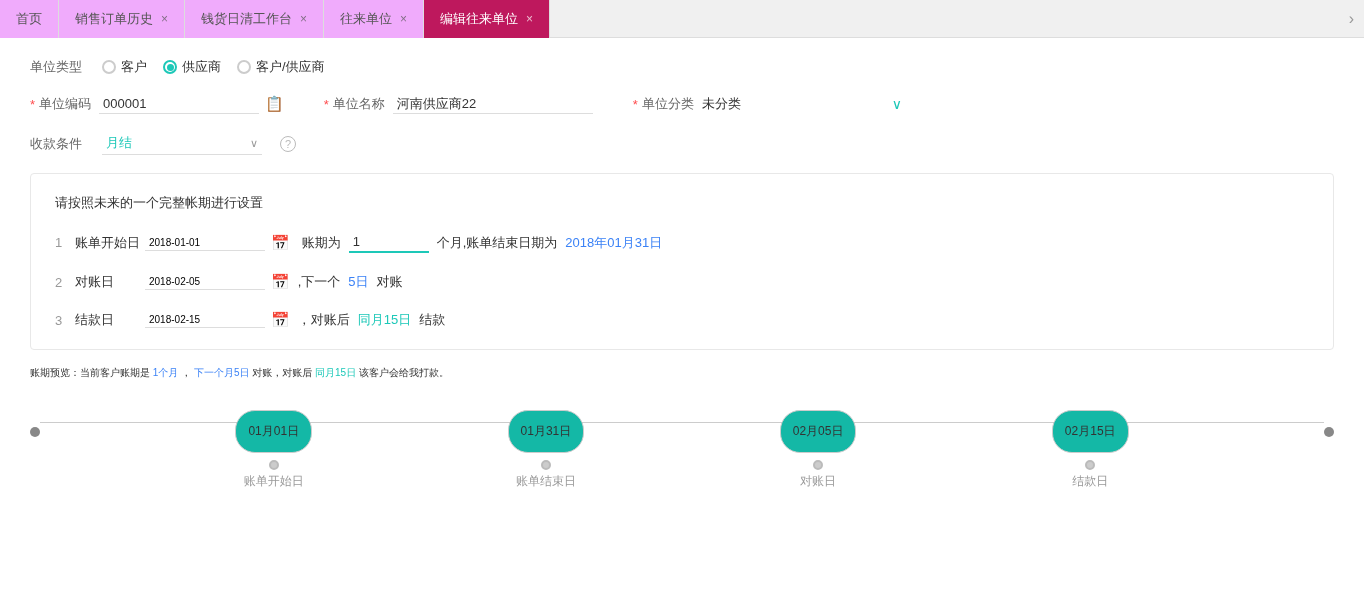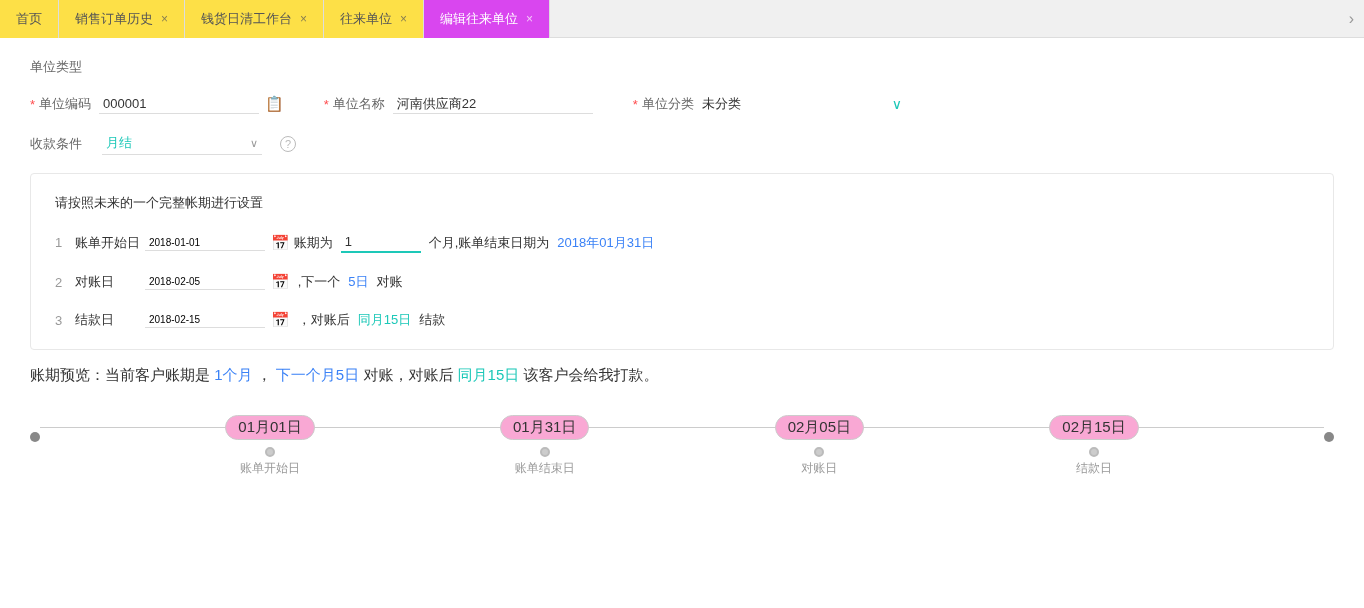--- a/index.html
+++ b/index.html
@@ -14,25 +14,25 @@
       padding-left: 0;
     }
     .tab-item {
       display: flex; align-items: center;
       padding: 0 16px;
       height: 38px;
       cursor: pointer;
       font-size: 13px;
       color: #555;
       border-right: 1px solid #ddd;
-      background: #fde047;
+      background: #f0abfc;
       white-space: nowrap;
     }
     .tab-item.active {
-      background: #d946ef;
+      background: #be185d;
       color: #fff;
     }
     .tab-item .close-icon {
       margin-left: 8px;
       font-size: 12px;
       opacity: 0.7;
     }
     .tab-item:first-child {
       border-left: none;
     }
@@ -178,31 +178,31 @@
       color: #3b82f6;
       font-weight: 500;
     }
     .highlight-teal {
       color: #1dc8b8;
       font-weight: 500;
     }
 
     
     .preview-text {
-      font-size: 15px;
+      font-size: 10px;
       color: #333;
       margin-bottom: 20px;
     }
     .timeline-label-box {
       border: 1px solid #ccc;
       border-radius: 20px;
-      padding: 2px 12px;
-      font-size: 15px;
-      color: #333;
-      background: #f9a8d4;
+      padding: 12px 12px;
+      font-size: 12px;
+      color: #333;
+      background: #14b8a6;
       margin-bottom: 4px;
       white-space: nowrap;
     }
     .timeline-sublabel {
       font-size: 12px;
       color: #999;
       text-align: center;
     }
 
     
@@ -254,20 +254,34 @@
     <span>编辑往来单位</span>
     <span class="close-icon">×</span>
   </div>
   <div class="tabs-arrow">›</div>
 </div>
 
 <div class="main-content">
 
   <div class="form-row">
     <span class="form-label">单位类型</span>
+    <div class="radio-group">
+      <label class="radio-item">
+        <div class="radio-circle"></div>
+        <span>客户</span>
+      </label>
+      <label class="radio-item">
+        <div class="radio-circle checked"></div>
+        <span>供应商</span>
+      </label>
+      <label class="radio-item">
+        <div class="radio-circle"></div>
+        <span>客户/供应商</span>
+      </label>
+    </div>
   </div>
 
   <div class="form-row" style="gap: 40px;">
 
     <div style="display:flex;align-items:center;">
       <span class="required-star">*</span>
       <span class="form-label">单位编码</span>
       <input class="form-input" value="000001" style="width: 160px;">
       <span class="cal-icon">📋</span>
     </div>
@@ -298,21 +312,21 @@
   </div>
 
   <div class="period-box">
     <div class="period-box-title">请按照未来的一个完整帐期进行设置</div>
 
     <div class="period-row">
       <span class="period-num">1</span>
       <span class="period-row-label">账单开始日</span>
       <input class="period-date-input" value="2018-01-01" style="">
       <span class="cal-icon">📅</span>
-      <span class="period-text" style="margin-left:4px;">账期为</span>
+      <span class="period-text" style="margin-left:12px;">账期为</span>
       <input class="period-months-input" value="1" style="">
       <span class="period-text">个月,账单结束日期为</span>
       <span class="highlight-orange">2018年01月31日</span>
     </div>
 
     <div class="period-row">
       <span class="period-num">2</span>
       <span class="period-row-label">对账日</span>
       <input class="period-date-input" value="2018-02-05" style="">
       <span class="cal-icon">📅</span>

